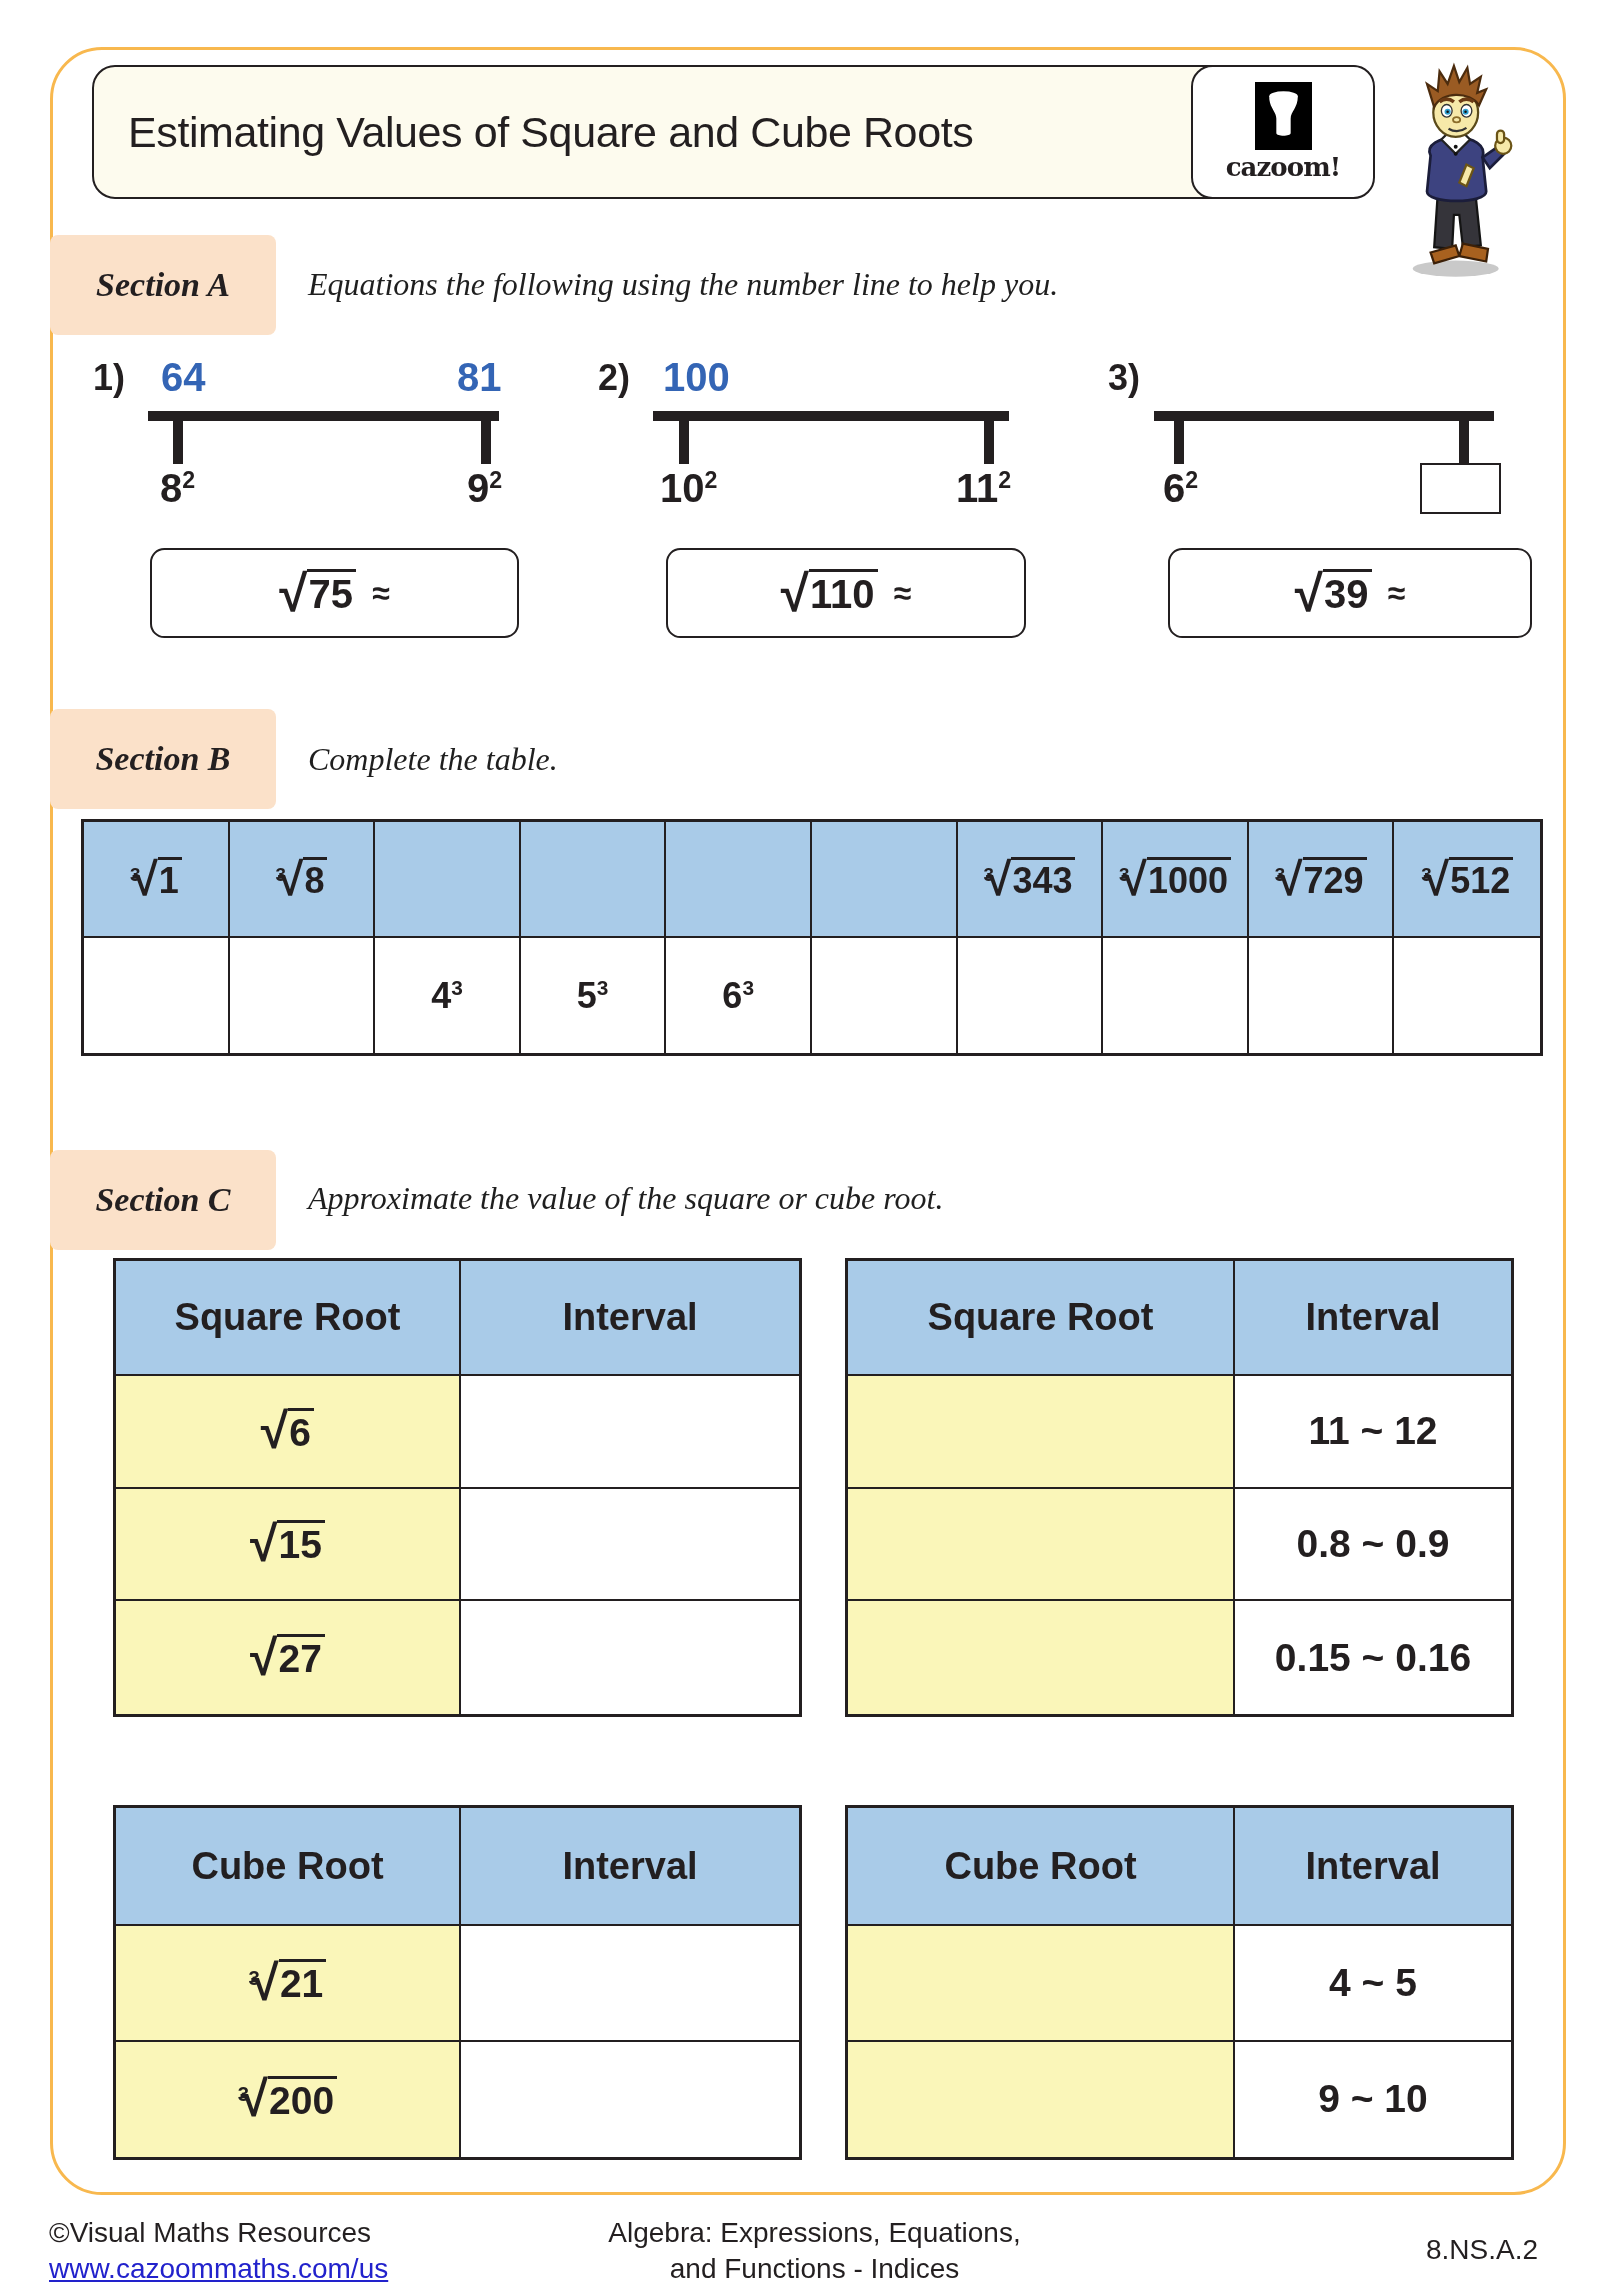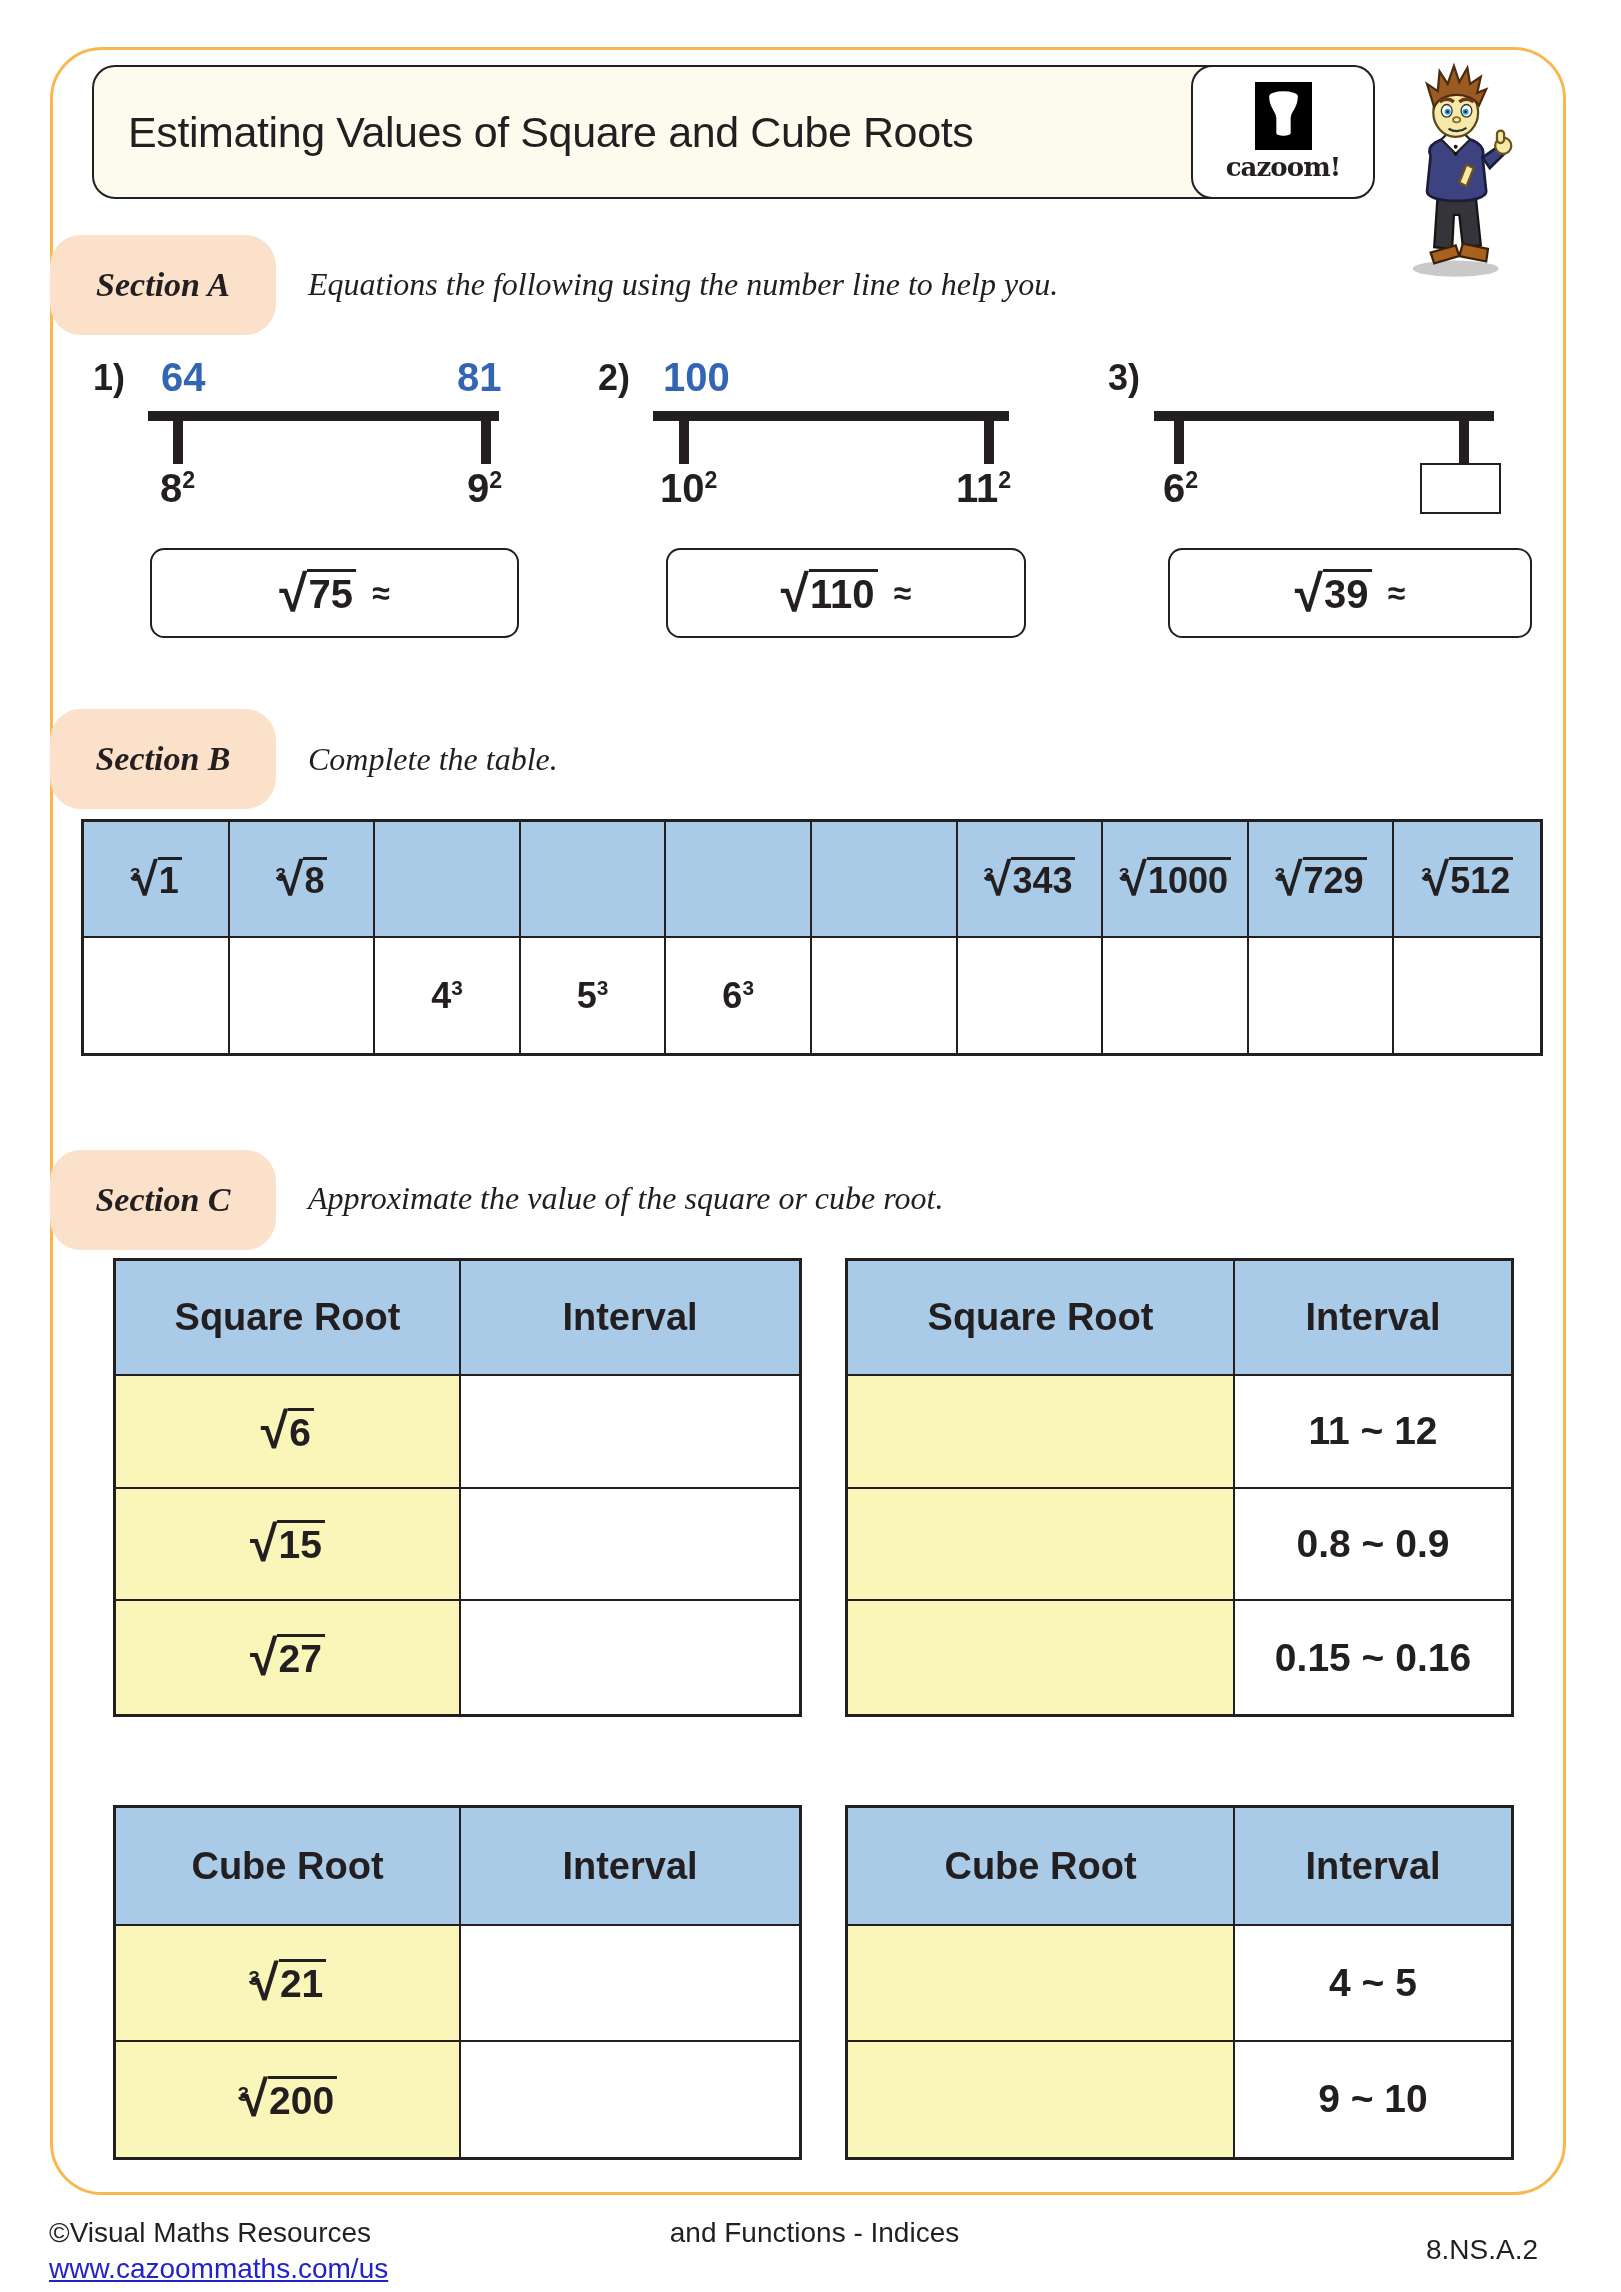--- a/index.html
+++ b/index.html
@@ -15,21 +15,21 @@
              background:#FDFBEE;border:2.7px solid #231F20;border-radius:23px;
              display:flex;align-items:center;box-sizing:border-box;padding-left:34px;}
   .title-text{font-size:43px;font-weight:normal;letter-spacing:-0.4px;}
   .logo-panel{position:absolute;left:1191px;top:65px;width:184px;height:134px;
               background:#ffffff;border:2.7px solid #231F20;border-radius:21.5px;
               box-sizing:border-box;display:flex;flex-direction:column;align-items:center;justify-content:center;}
   .logo-square{width:57px;height:68px;background:#000;display:flex;align-items:center;justify-content:center;}
   .logo-word{font-family:"DejaVu Serif", serif;font-weight:bold;font-size:26px;margin-top:1.8px;letter-spacing:-0.9px;}
 
   
-  .pill{position:absolute;left:50px;width:226px;height:100px;background:#FBE1C9;border-radius:31px;
+  .pill{position:absolute;left:50px;width:226px;height:100px;background:#FBE1C9;border-radius:8px;
         display:flex;align-items:center;justify-content:center;
         font-family:"Liberation Serif", serif;font-style:italic;font-weight:bold;font-size:34px;}
   .instr{position:absolute;left:308px;font-family:"Liberation Serif", serif;font-style:italic;font-size:32px;color:#1f1f1f;}
 
   
   .pnum{position:absolute;font-weight:bold;font-size:36px;}
   .nl-top{position:absolute;font-weight:bold;font-size:40px;color:#3465B5;}
   .nl-line{position:absolute;height:9.9px;background:#231F20;}
   .nl-tick{position:absolute;width:9.9px;height:53px;background:#231F20;}
   .nl-pow{position:absolute;font-weight:bold;font-size:40px;}
@@ -318,17 +318,18 @@
     <div class="cell white val lastcol">4 ~ 5</div>
     <div class="cell yellow val lastrow"></div>
     <div class="cell white val lastcol lastrow">9 ~ 10</div>
   </div>
 
   <div class="foot-left">
     <div>©Visual Maths Resources</div>
     <a class="foot-link">www.cazoommaths.com/us</a>
   </div>
   <div class="foot-center">
+    <div>Algebra: Expressions, Equations,</div>
     <div>and Functions - Indices</div>
   </div>
   <div class="foot-right">8.NS.A.2</div>
 </div>
 
 
 </body></html>

